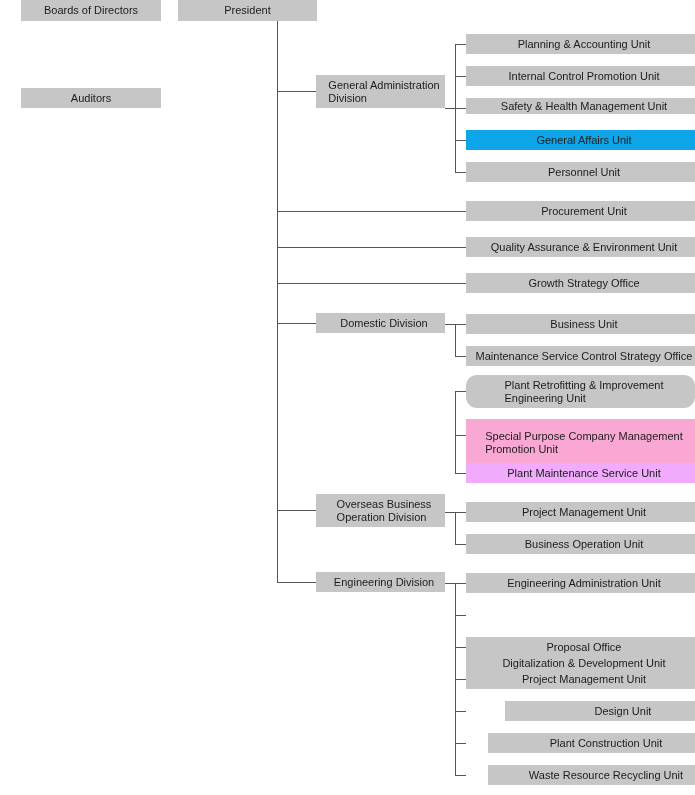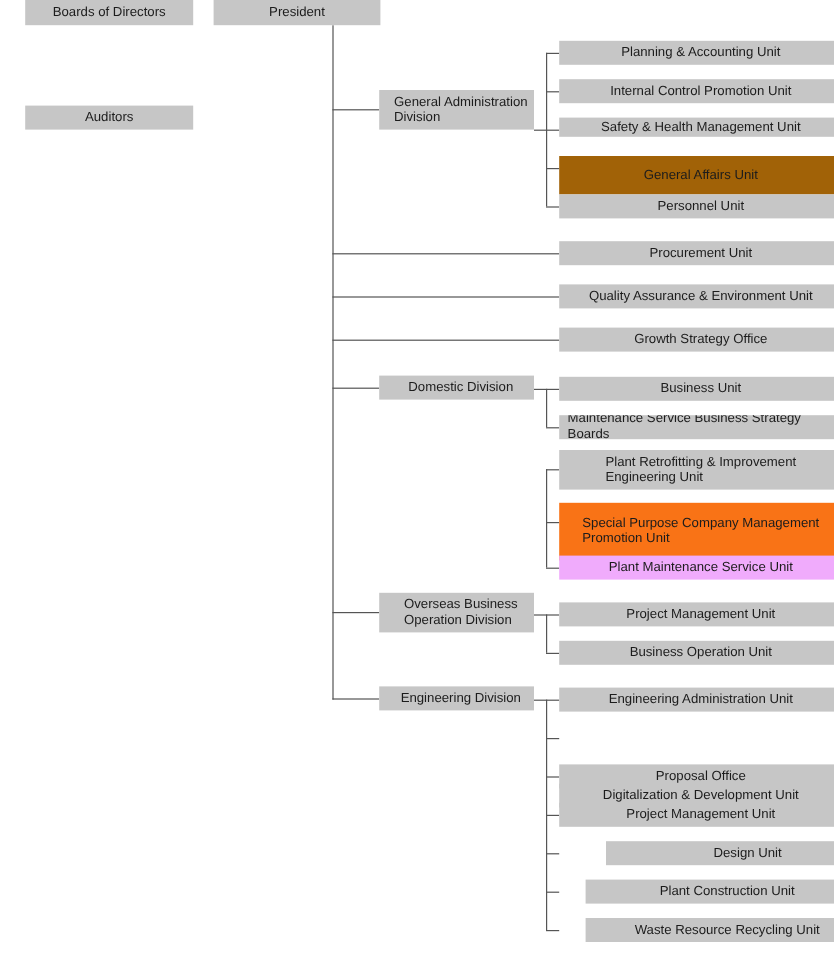--- a/index.html
+++ b/index.html
@@ -94,30 +94,30 @@
     <div class="node center" style="left: 0px; top: 88px; width: 140px; height: 20px; background: rgb(198, 198, 198); color: rgb(28, 28, 28);"><span class="node-label">Auditors</span></div>
     <div class="node left" style="left: 316px; top: 75px; width: 129px; height: 33px; background: rgb(198, 198, 198); color: rgb(28, 28, 28);"><span class="node-label">General Administration
 Division</span></div>
     <div class="node left" style="left: 316px; top: 313px; width: 129px; height: 20px; background: rgb(198, 198, 198); color: rgb(28, 28, 28);"><span class="node-label">Domestic Division</span></div>
     <div class="node left" style="left: 316px; top: 494px; width: 129px; height: 33px; background: rgb(198, 198, 198); color: rgb(28, 28, 28);"><span class="node-label">Overseas Business
 Operation Division</span></div>
     <div class="node left" style="left: 316px; top: 572px; width: 129px; height: 20px; background: rgb(198, 198, 198); color: rgb(28, 28, 28);"><span class="node-label">Engineering Division</span></div>
     <div class="node left" style="left: 466px; top: 34px; width: 229px; height: 20px; background: rgb(198, 198, 198); color: rgb(28, 28, 28);"><span class="node-label">Planning &amp; Accounting Unit</span></div>
     <div class="node left" style="left: 466px; top: 66px; width: 229px; height: 20px; background: rgb(198, 198, 198); color: rgb(28, 28, 28);"><span class="node-label">Internal Control Promotion Unit</span></div>
     <div class="node left" style="left: 466px; top: 98px; width: 229px; height: 16px; background: rgb(198, 198, 198); color: rgb(28, 28, 28);"><span class="node-label">Safety &amp; Health Management Unit</span></div>
-    <div class="node left" style="left: 466px; top: 130px; width: 229px; height: 32px; background: #a16207; color: rgb(28, 28, 28);"><span class="node-label">General Affairs Unit</span></div>
+    <div class="node left" style="left: 466px; top: 130px; width: 229px; height: 20px; background: #0ea5e9; color: rgb(28, 28, 28);"><span class="node-label">General Affairs Unit</span></div>
     <div class="node left" style="left: 466px; top: 162px; width: 229px; height: 20px; background: rgb(198, 198, 198); color: rgb(28, 28, 28);"><span class="node-label">Personnel Unit</span></div>
     <div class="node left" style="left: 466px; top: 201px; width: 229px; height: 20px; background: rgb(198, 198, 198); color: rgb(28, 28, 28);"><span class="node-label">Procurement Unit</span></div>
     <div class="node left" style="left: 466px; top: 237px; width: 229px; height: 20px; background: rgb(198, 198, 198); color: rgb(28, 28, 28);"><span class="node-label">Quality Assurance &amp; Environment Unit</span></div>
     <div class="node left" style="left: 466px; top: 273px; width: 229px; height: 20px; background: rgb(198, 198, 198); color: rgb(28, 28, 28);"><span class="node-label">Growth Strategy Office</span></div>
     <div class="node left" style="left: 466px; top: 314px; width: 229px; height: 20px; background: rgb(198, 198, 198); color: rgb(28, 28, 28);"><span class="node-label">Business Unit</span></div>
-    <div class="node left" style="left: 466px; top: 346px; width: 229px; height: 20px; background: rgb(198, 198, 198); color: rgb(28, 28, 28);"><span class="node-label">Maintenance Service Business Strategy Boards</span></div>
-    <div class="node left" style="left: 466px; top: 375px; width: 229px; height: 33px; background: rgb(198, 198, 198); color: rgb(28, 28, 28);"><span class="node-label">Plant Retrofitting &amp; Improvement
+    <div class="node left" style="left: 466px; top: 346px; width: 229px; height: 20px; background: rgb(198, 198, 198); color: rgb(28, 28, 28);"><span class="node-label">Maintenance Service Control Strategy Office</span></div>
+    <div class="node left" style="left: 466px; top: 375px; width: 229px; height: 33px; background: rgb(198, 198, 198); color: rgb(28, 28, 28); border-radius: 11px;"><span class="node-label">Plant Retrofitting &amp; Improvement
 Engineering Unit</span></div>
-    <div class="node left" style="left: 466px; top: 419px; width: 229px; height: 48px; background: #f97316; color: rgb(28, 28, 28);"><span class="node-label">Special Purpose Company Management
+    <div class="node left" style="left: 466px; top: 419px; width: 229px; height: 48px; background: #f9a8d4; color: rgb(28, 28, 28);"><span class="node-label">Special Purpose Company Management
 Promotion Unit</span></div>
     <div class="node left" style="left: 466px; top: 463px; width: 229px; height: 20px; background: #f0abfc; color: rgb(28, 28, 28);"><span class="node-label">Plant Maintenance Service Unit</span></div>
     <div class="node left" style="left: 466px; top: 502px; width: 229px; height: 20px; background: rgb(198, 198, 198); color: rgb(28, 28, 28);"><span class="node-label">Project Management Unit</span></div>
     <div class="node left" style="left: 466px; top: 534px; width: 229px; height: 20px; background: rgb(198, 198, 198); color: rgb(28, 28, 28);"><span class="node-label">Business Operation Unit</span></div>
     <div class="node left" style="left: 466px; top: 573px; width: 229px; height: 20px; background: rgb(198, 198, 198); color: rgb(28, 28, 28);"><span class="node-label">Engineering Administration Unit</span></div>
     <div class="node left" style="left: 466px; top: 605px; width: 229px; height: 20px; background: rgb(198, 198, 198); color: rgb(28, 28, 28); margin-top: 48px;"><span class="node-label">Digitalization &amp; Development Unit</span></div>
     <div class="node left" style="left: 466px; top: 637px; width: 229px; height: 20px; background: rgb(198, 198, 198); color: rgb(28, 28, 28);"><span class="node-label">Proposal Office</span></div>
     <div class="node left" style="left: 466px; top: 669px; width: 229px; height: 20px; background: rgb(198, 198, 198); color: rgb(28, 28, 28);"><span class="node-label">Project Management Unit</span></div>
     <div class="node left" style="left: 466px; top: 701px; width: 229px; height: 20px; background: rgb(198, 198, 198); color: rgb(28, 28, 28); margin-left: 39px;"><span class="node-label">Design Unit</span></div>
     <div class="node left" style="left: 466px; top: 733px; width: 229px; height: 20px; background: rgb(198, 198, 198); color: rgb(28, 28, 28); margin-left: 22px;"><span class="node-label">Plant Construction Unit</span></div>

